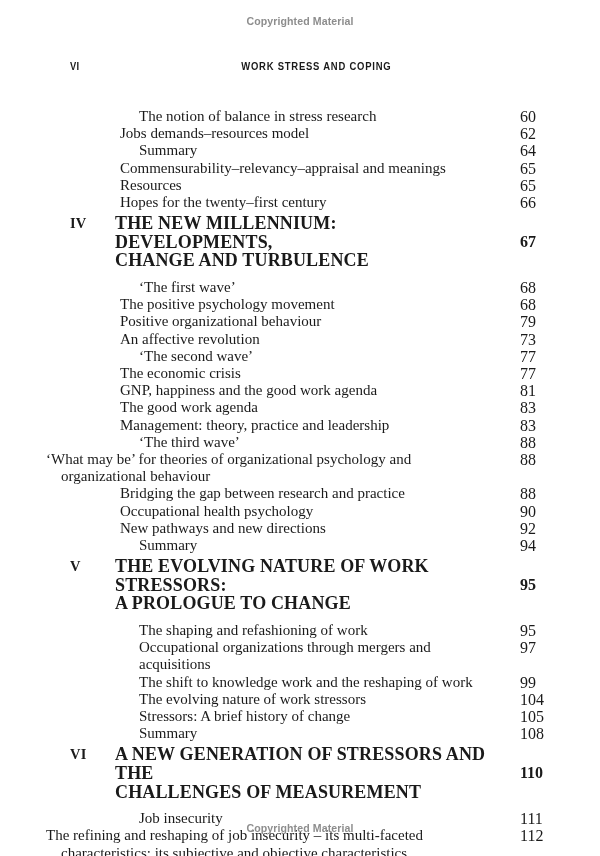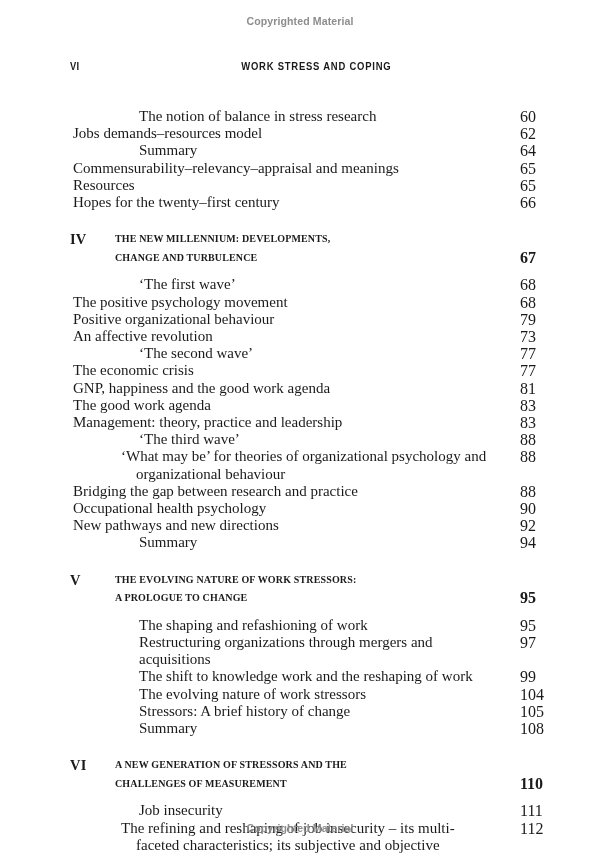--- a/index.html
+++ b/index.html
@@ -104,46 +104,46 @@
     width: 72px;
     text-align: left;
     font-size: 16px;
     line-height: 17.2px;
     padding-right: 8px;
   }
   .pageno span { display: inline-block; }
 
   
   .lvl1 .entry-text { padding-left: 115px; margin-left: 24px; }
-  .lvl2 .entry-text { padding-left: 73px; text-indent: 0; }
-  .lvl2.wrap .entry-text { padding-left: 92px; text-indent: -15px; margin-left: 44px; }
+  .lvl2 .entry-text { padding-left: 120px; text-indent: 0; }
+  .lvl2.wrap .entry-text { padding-left: 61px; text-indent: -15px; }
 
   
   .chapter {
     position: relative;
-    margin-top: 19px;
+    margin-top: 3px;
     margin-bottom: 9px;
     min-height: 17.2px;
   }
   .chapter .numeral {
     position: absolute;
     left: 70px;
     top: 0;
     width: 40px;
     text-align: left;
     font-size: 14.5px;
     line-height: 18.6px;
     font-weight: 700;
     letter-spacing: 0.2px;
   }
   .chapter .chapter-title {
     display: block;
     padding-left: 115px;
     padding-right: 110px;
-    font-size: 10px;
+    font-size: 18px;
     line-height: 18.6px;
     font-weight: 700;
     letter-spacing: 0.15px;
     text-transform: uppercase;
   }
   .chapter .pageno {
     top: 18.6px;
     font-weight: 700;
     line-height: 18.6px;
   }
@@ -253,21 +253,21 @@
       <div class="chapter">
         <span class="numeral">V</span>
         <span class="chapter-title"><span>THE EVOLVING NATURE OF WORK STRESSORS:</span><br><span>A PROLOGUE TO CHANGE</span></span>
         <span class="pageno"><span>95</span></span>
       </div>
       <div class="row lvl1">
         <span class="entry-text">The shaping and refashioning of work</span>
         <span class="pageno"><span>95</span></span>
       </div>
       <div class="row lvl1">
-        <span class="entry-text">Restructuring organizations through mergers and acquisitions</span>
+        <span class="entry-text">Occupational organizations through mergers and acquisitions</span>
         <span class="pageno"><span>97</span></span>
       </div>
       <div class="row lvl1">
         <span class="entry-text">The shift to knowledge work and the reshaping of work</span>
         <span class="pageno"><span>99</span></span>
       </div>
       <div class="row lvl1">
         <span class="entry-text">The evolving nature of work stressors</span>
         <span class="pageno"><span>104</span></span>
       </div>

